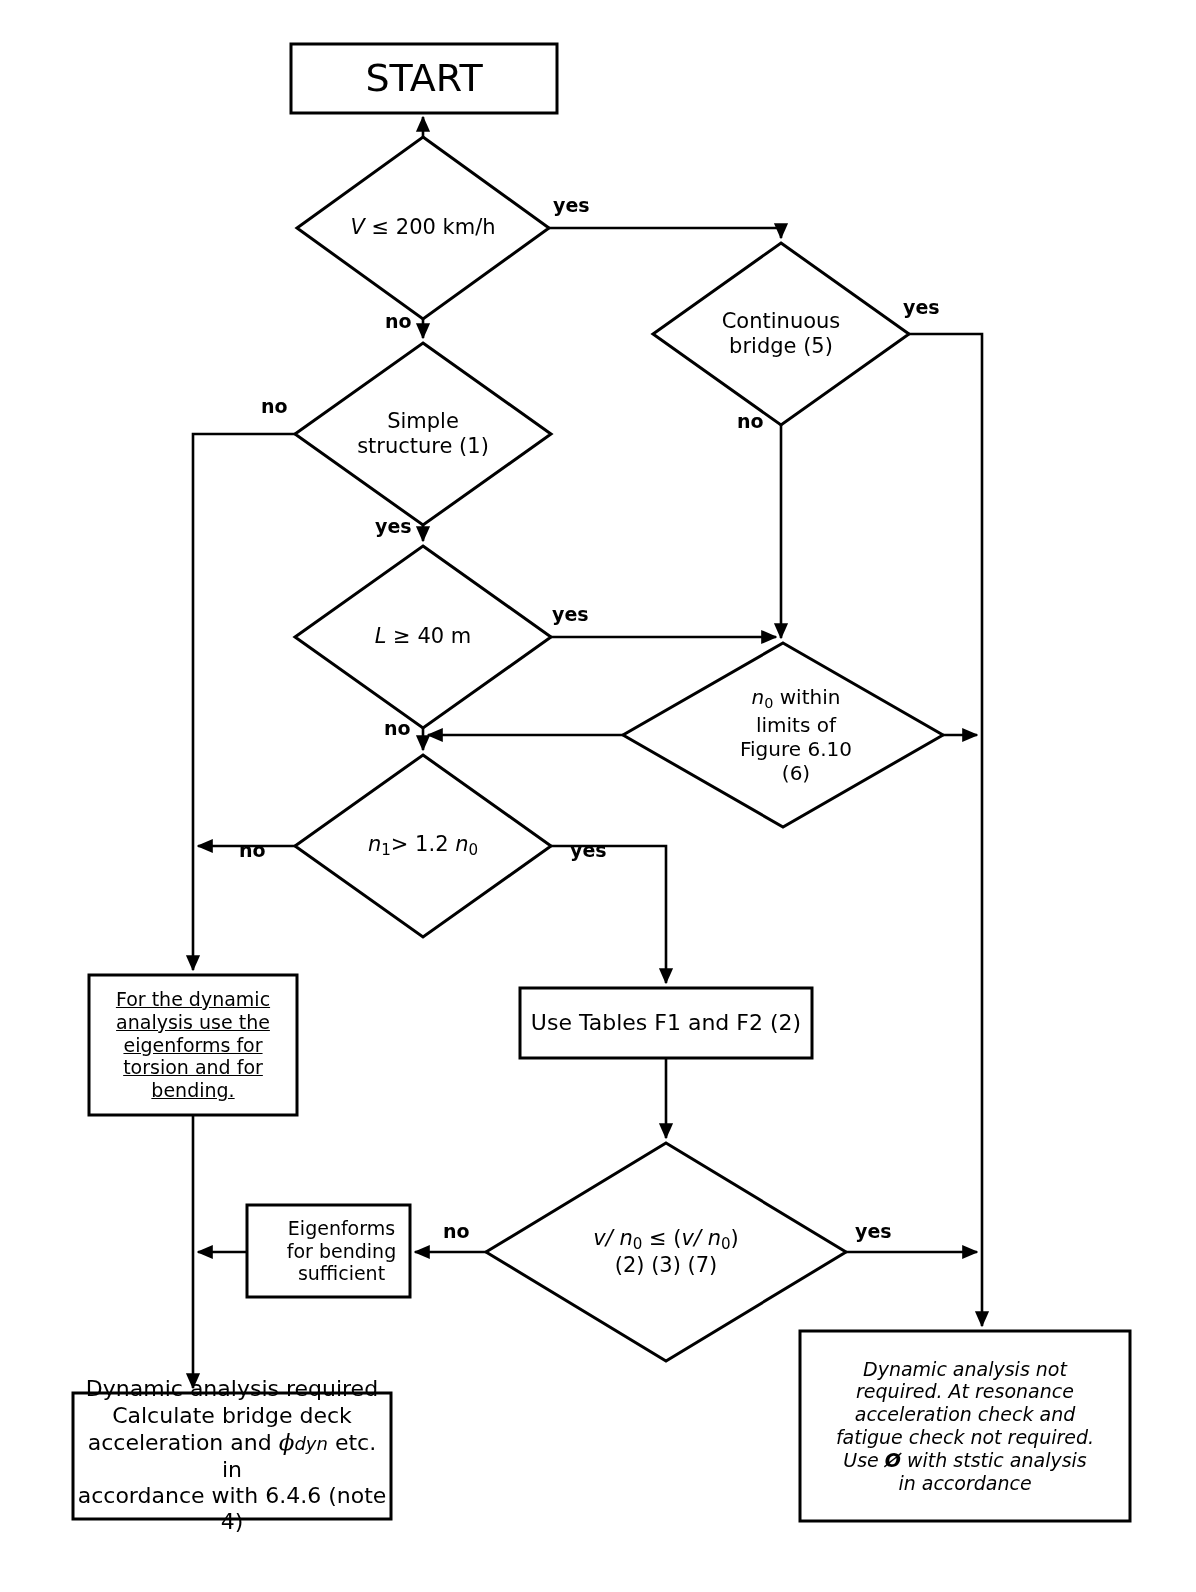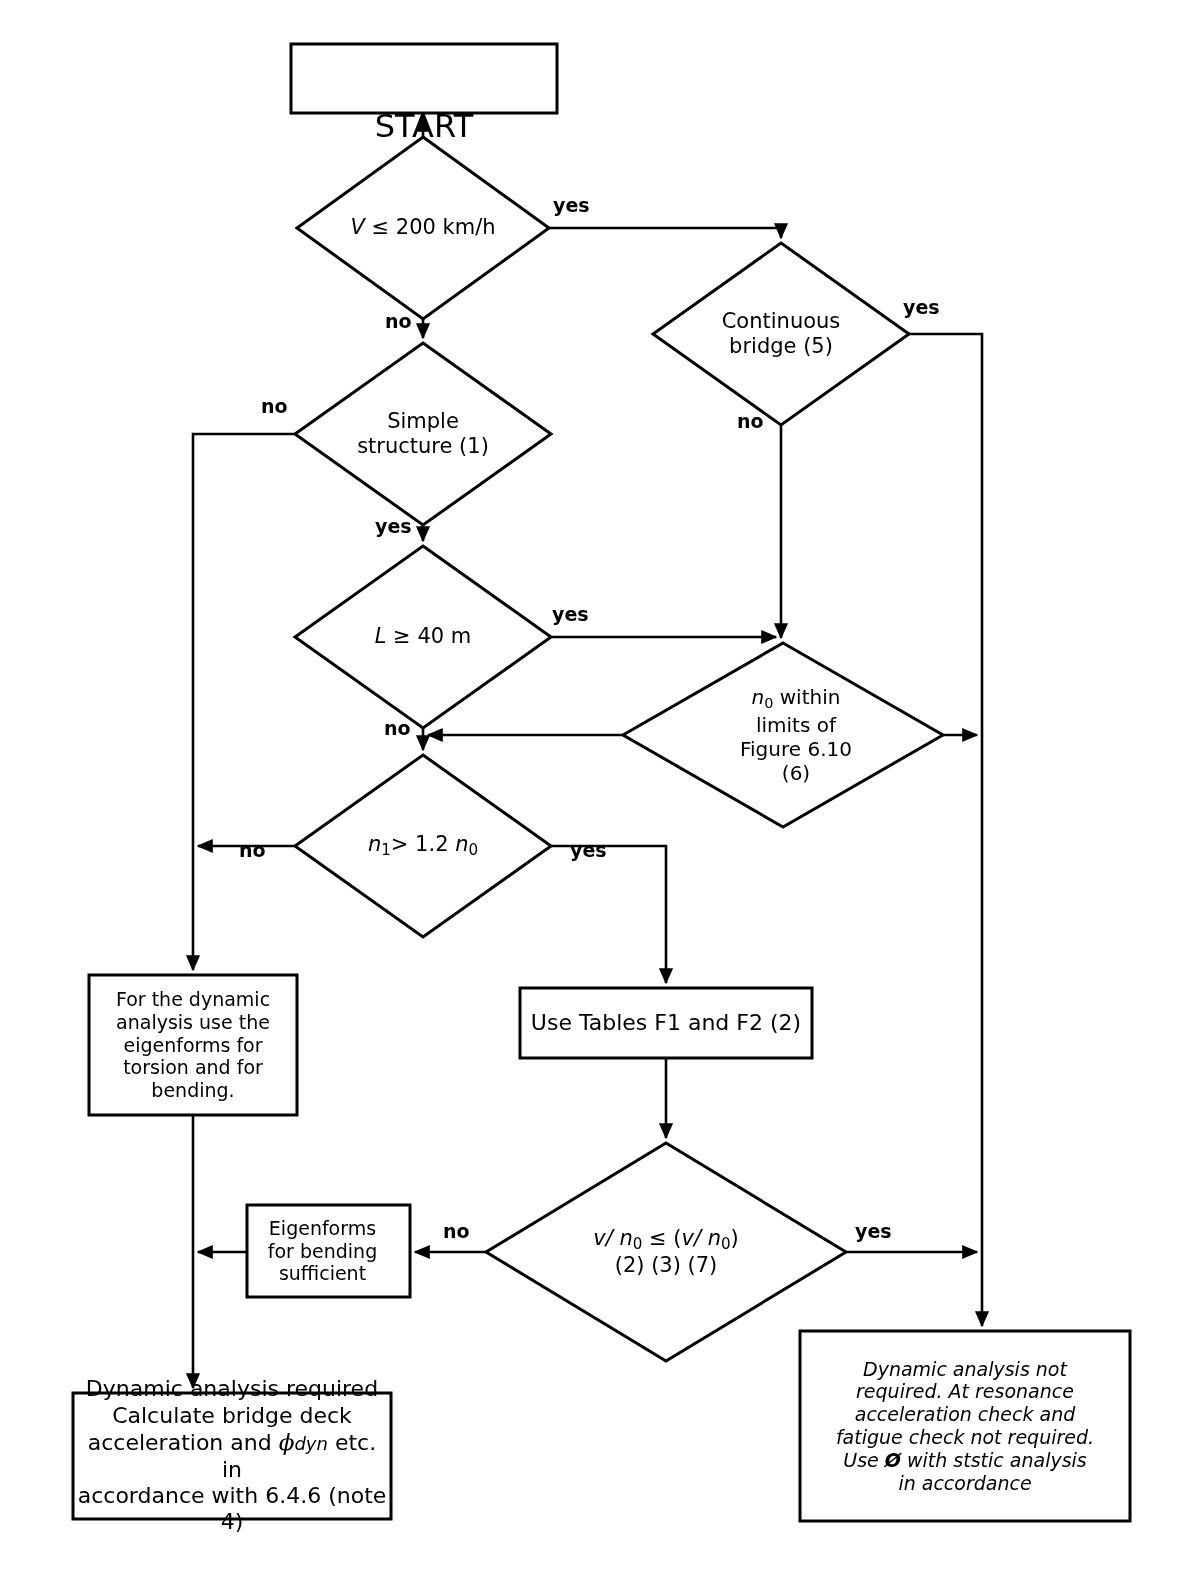--- a/index.html
+++ b/index.html
@@ -49,21 +49,21 @@
     color: #000000;
     line-height: 1.2;
     pointer-events: none;
     box-sizing: border-box;
   }
   .node-text > span {
     display: block;
     width: 100%;
     white-space: pre-line;
   }
-  .t-start { font-size: 32px; margin-top: 48px; }
+  .t-start { font-size: 38px; }
   .t-box-lg { font-size: 22px; border-radius: 8px; }
   .t-box { font-size: 19px; }
   .t-diamond { font-size: 21px; }
   .t-diamond-sm { font-size: 20px; }
   .edge-label {
     position: absolute;
     color: #000000;
     font-size: 19px;
     line-height: 1;
     white-space: nowrap;
@@ -177,29 +177,29 @@
   </div>
 
   <div class="node-text t-diamond-sm" style="left:701px; top:675px; width:190px; height:120px;">
     <span><i class="ital">n</i><span class="sub">0</span> within<br>limits of<br>Figure 6.10<br>(6)</span>
   </div>
 
   <div class="node-text t-diamond" style="left:333px; top:822px; width:180px; height:48px;">
     <span><i class="ital">n</i><span class="sub">1</span>&gt; 1.2 <i class="ital">n</i><span class="sub">0</span></span>
   </div>
 
-  <div class="node-text t-box" style="left:93px; top:979px; width:200px; height:132px;">
+  <div class="node-text t-box" style="left:93px; top:979px; width:200px; height:132px;text-decoration:underline;">
     <span>For the dynamic<br>analysis use the<br>eigenforms for<br>torsion and for<br>bending.</span>
   </div>
 
   <div class="node-text t-box-lg" style="left:520px; top:988px; width:292px; height:70px;">
     <span>Use Tables F1 and F2 (2)</span>
   </div>
 
-  <div class="node-text t-box" style="left:237px; top:1207px; width:159px; height:88px;padding-left:12px;">
+  <div class="node-text t-box" style="left:256px; top:1207px; width:159px; height:88px;padding-left:12px;">
     <span>Eigenforms<br>for bending<br>sufficient</span>
   </div>
 
   <div class="node-text t-diamond" style="left:566px; top:1220px; width:200px; height:64px;">
     <span><i class="ital">v/ n</i><span class="sub">0</span> ≤ (<i class="ital">v/ n</i><span class="sub">0</span>)<br>(2) (3) (7)</span>
   </div>
 
   <div class="node-text t-box-lg" style="left:75px; top:1395px; width:314px; height:122px;align-items:center;">
     <span>Dynamic analysis required<br>Calculate bridge deck<br>acceleration and <span class="scriptphi">𝜙</span><i class="ital" style="font-size:0.82em;">dyn</i> etc. in<br>accordance with 6.4.6 (note 4)</span>
   </div>

